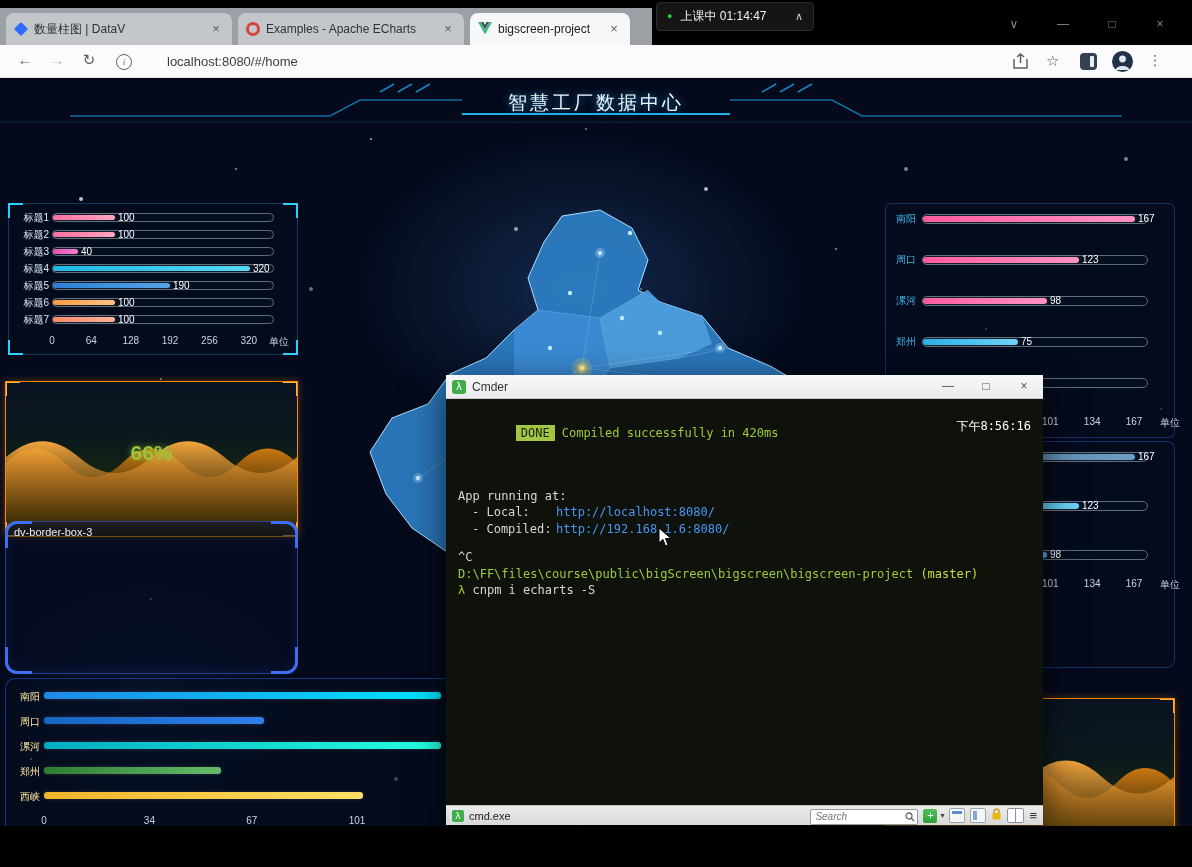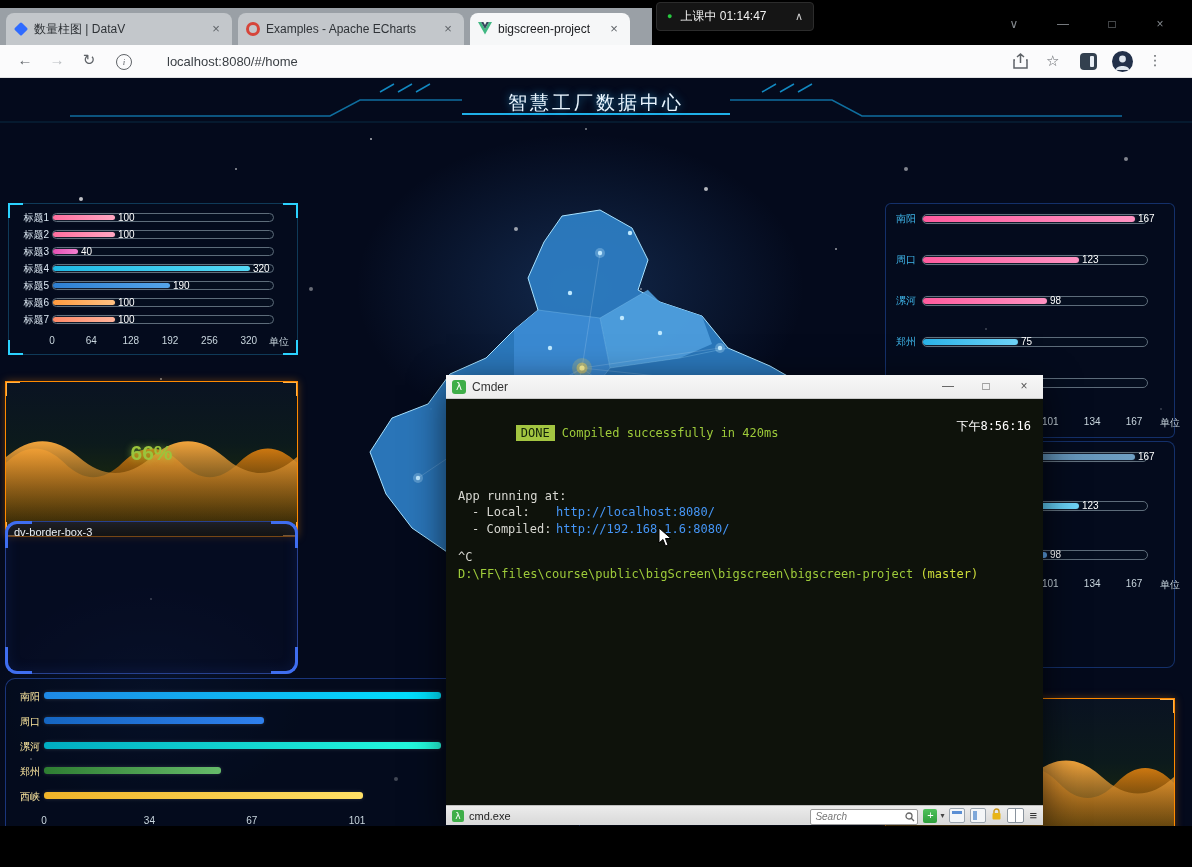--- a/index.html
+++ b/index.html
@@ -488,20 +488,21 @@
         <span class="done-badge">DONE</span><span class="tgreen">Compiled successfully in 420ms</span>
       </div>
       <span class="ttime">下午8:56:16</span>
       <div class="tgap1"></div>
       <div class="tline">App running at:</div>
       <div class="tline tindent"><span class="tlabel">- Local:</span><span class="tblue">http://localhost:8080/</span></div>
       <div class="tline tindent"><span class="tlabel">- Compiled:</span><span class="tblue">http://192.168.1.6:8080/</span></div>
       <div class="tgap2"></div>
       <div class="tline">^C</div>
       <div class="tline"><span class="tgreen">D:\FF\files\course\public\bigScreen\bigscreen\bigscreen-project</span> <span class="tbranch">(master)</span></div>
+      <div class="tline"><span class="tgreen">λ</span> <span>cnpm i echarts -S</span></div>
     </div>
     <div class="cm-status">
       <span class="st-icon">λ</span>
       <span class="st-tab">cmd.exe</span>
       <span class="st-search">
         <input class="st-input" placeholder="Search" style="">
         <span class="st-mag"><svg width="10" height="10" viewBox="0 0 10 10">
               <circle cx="4" cy="4" r="3" fill="none" stroke="#666" stroke-width="1.3"></circle>
               <path d="M6.3,6.3 L9,9" stroke="#666" stroke-width="1.3"></path>
             </svg></span>

